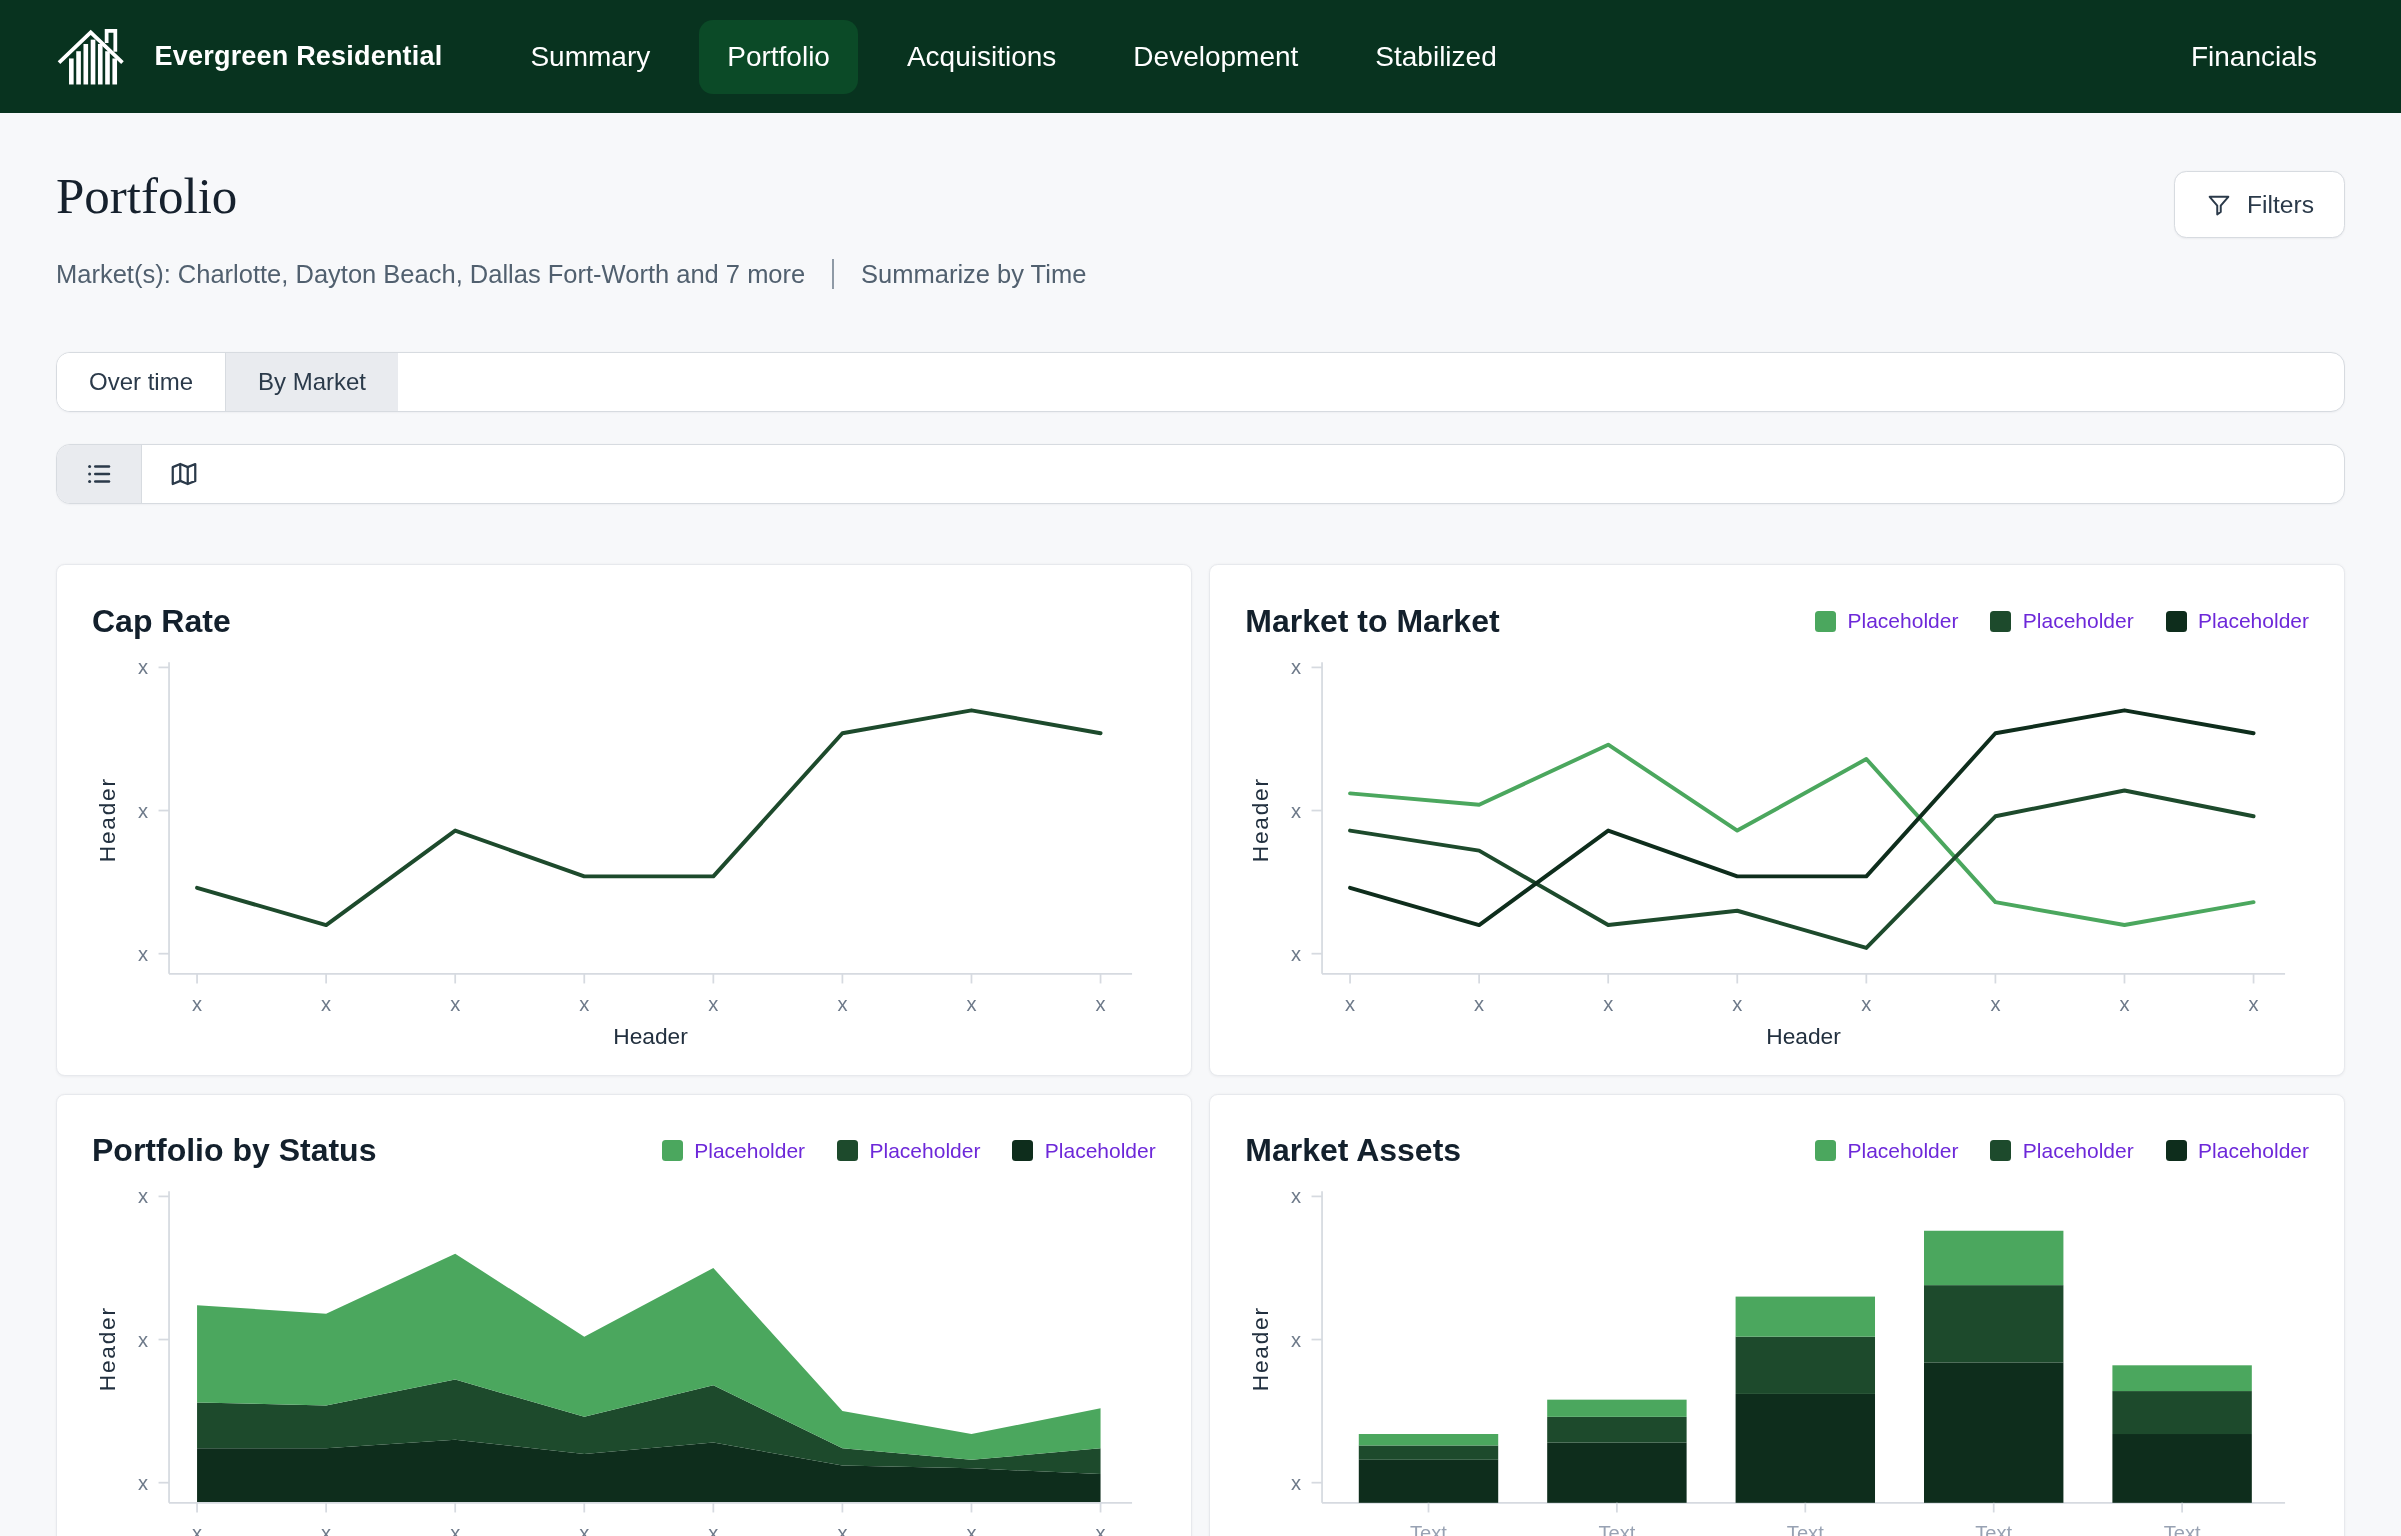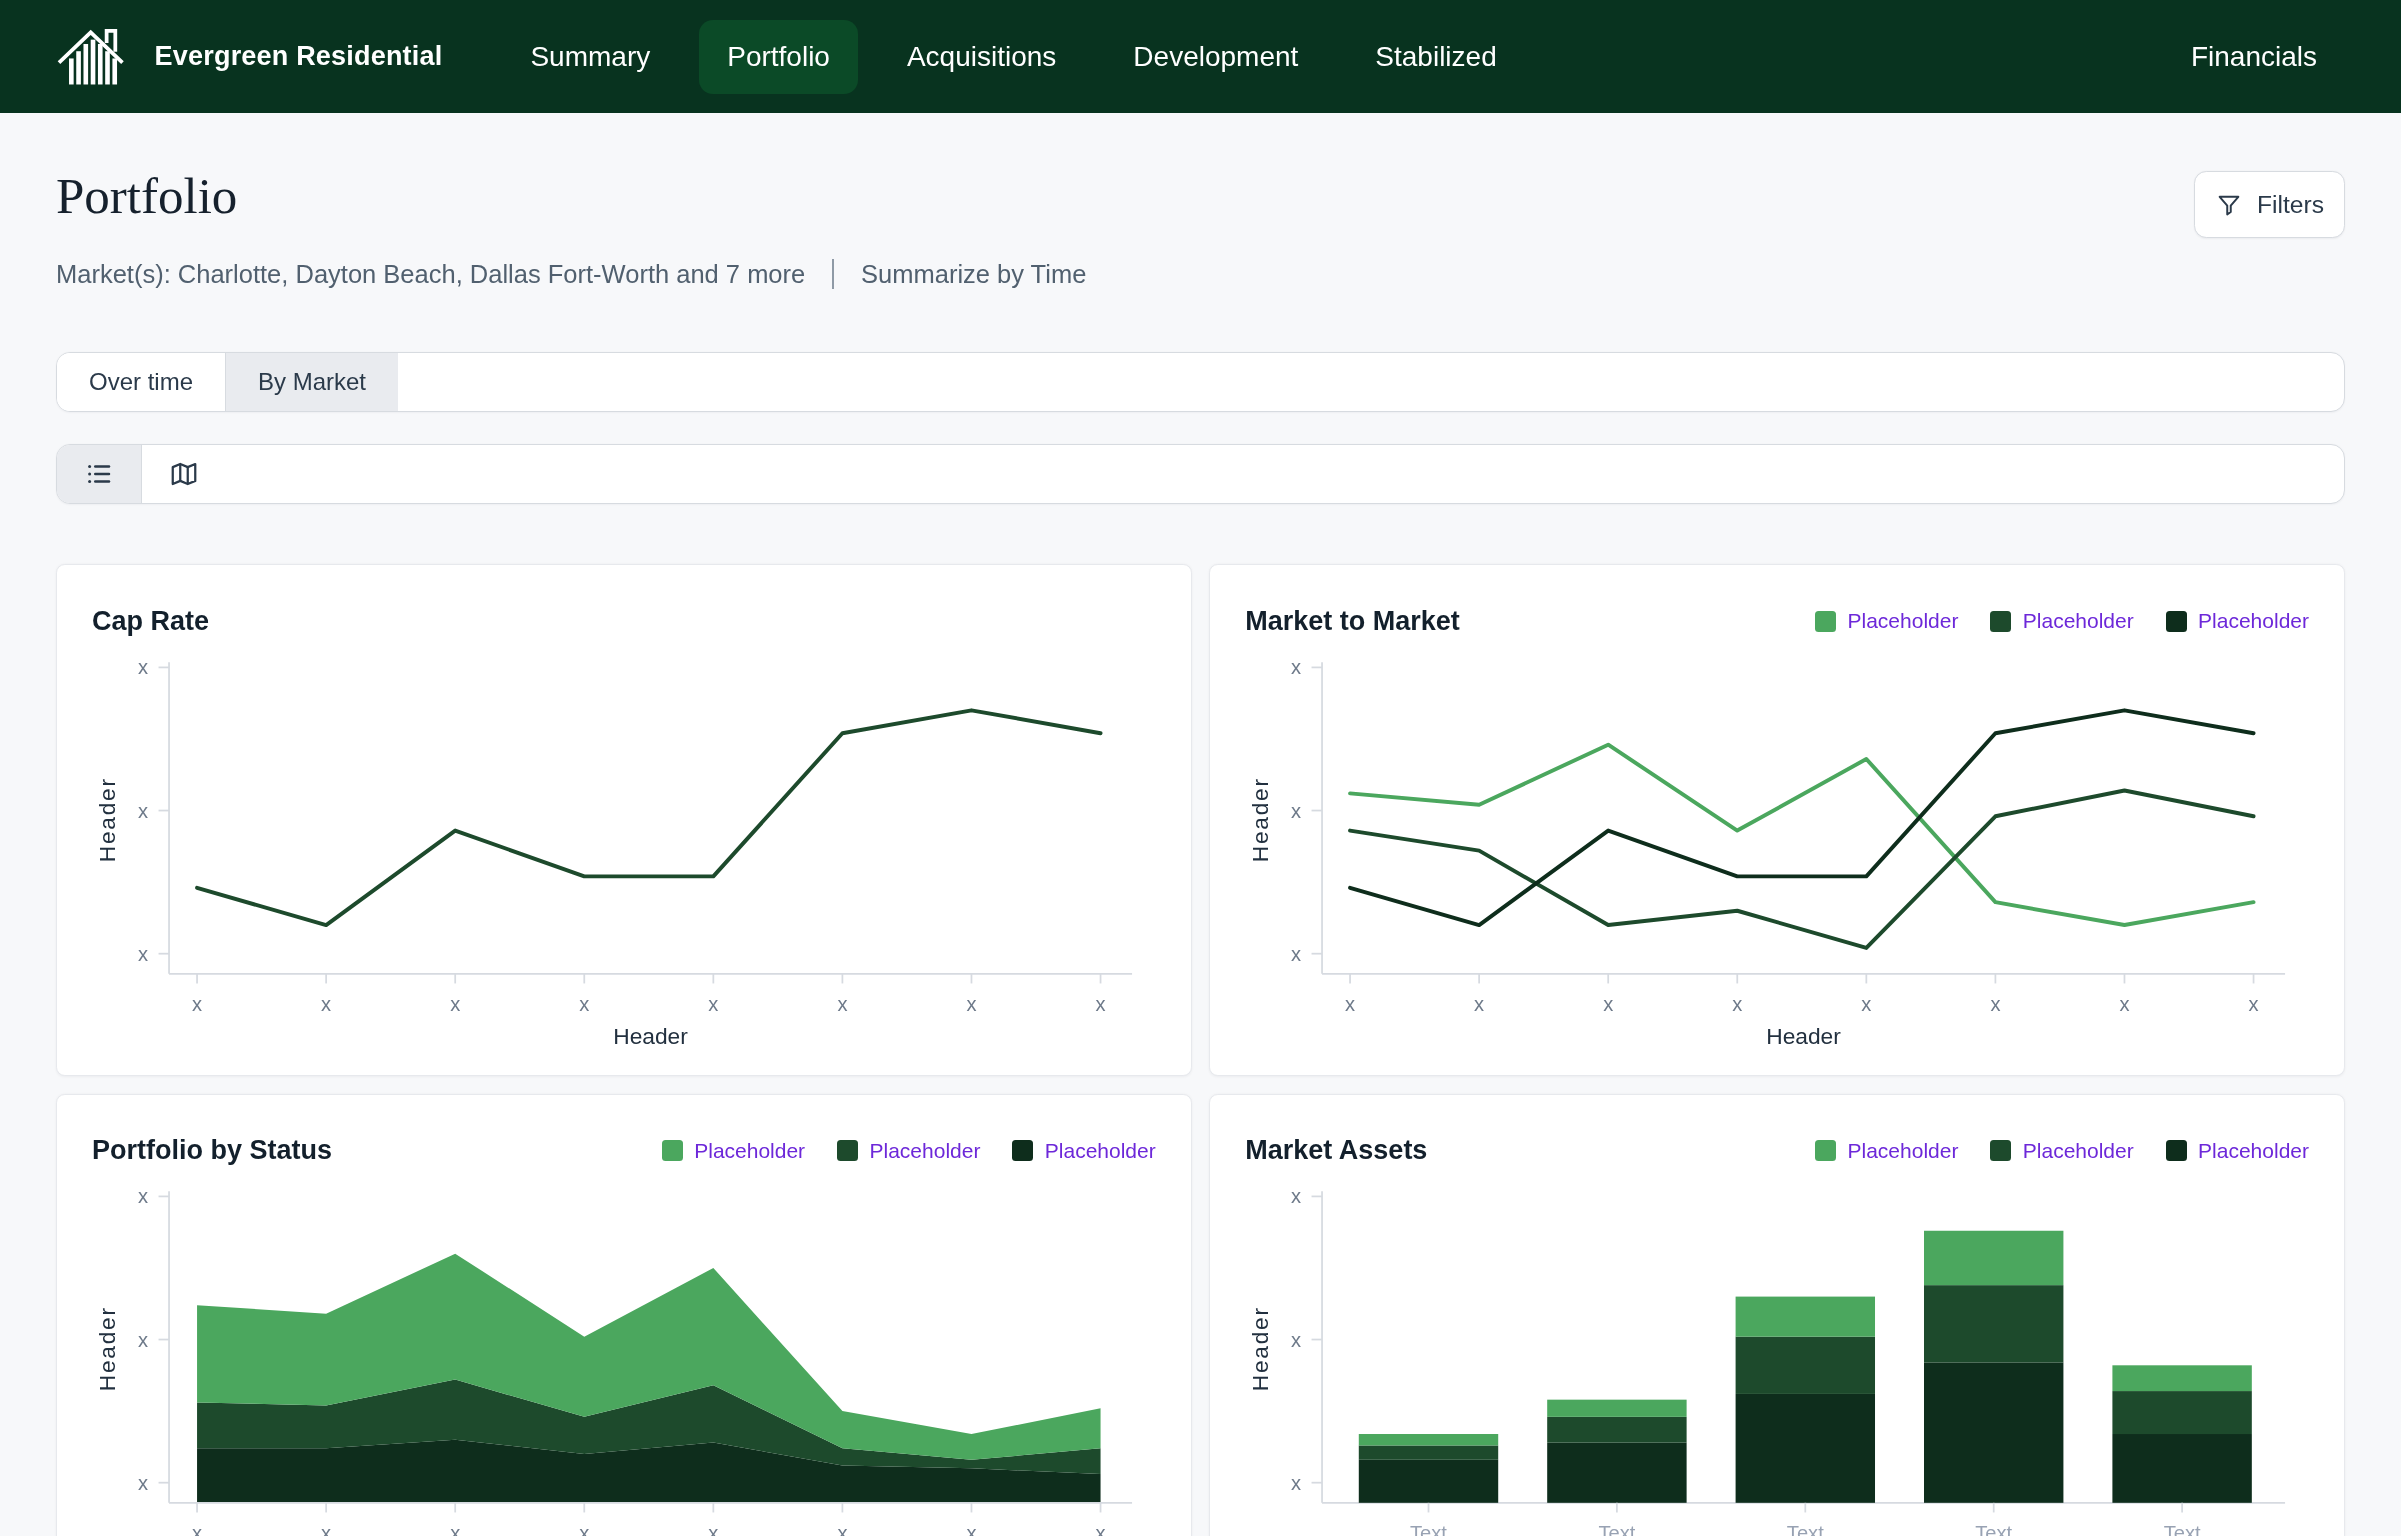--- a/index.html
+++ b/index.html
@@ -25,21 +25,21 @@
   }
   .nav-item.active { background:#0b4a27; }
   .nav-spacer { flex:1; }
   
   .page-head { padding:58px 56px 0; position:relative; }
   .title-row { display:flex; justify-content:space-between; align-items:flex-start; }
   .page-title { font-family:"Liberation Serif", serif; font-size:51px; font-weight:500; color:#16212d; line-height:1; }
   .filters-btn {
     display:flex; align-items:center; gap:14px;
     background:#fff; border:1.8px solid #d7dbe0; border-radius:12.3px;
-    height:67px; padding:0 20px; font-size:24.6px; color:#2b3a4a;
+    height:67px; padding:0 30px; font-size:24.6px; color:#2b3a4a;
     cursor:pointer; box-shadow:0 0.9px 1.8px rgba(16,24,40,.05);
     font-family:"Liberation Sans", sans-serif;
   }
   .subtitle { margin-top:21px; display:flex; align-items:center; gap:27px; font-size:25.5px; color:#51606f; }
   .subtitle-divider { width:1.8px; height:30px; background:#8f9aa6; }
   
   .controls-row {
     margin-top:63px; padding:0 56px;
     display:flex; justify-content:flex-end; gap:32px;flex-direction:column;
   }
@@ -60,21 +60,21 @@
   .cards {
     margin-top:60px; padding:0 56px 0;
     display:grid; grid-template-columns:1fr 1fr; gap:17.6px;
   }
   .card {
     background:#fff; border:0.9px solid #e7e9ed; border-radius:8.8px;
     height:512px; padding:35px 35px 24.6px;
     box-shadow:0 0.9px 2.6px rgba(16,24,40,.05);
   }
   .card-head { display:flex; justify-content:space-between; align-items:center; height:42px; }
-  .card-title { font-size:27px; font-weight:700; color:#13202c; }
+  .card-title { font-size:32px; font-weight:700; color:#13202c; }
   .legend { display:flex; align-items:center; gap:32px; }
   .legend-item { display:flex; align-items:center; gap:11.4px; }
   .legend-swatch { width:21px; height:21px; border-radius:3.5px; }
   .legend-label { font-size:21px; color:#6d28d9; }
   .chart-wrap { margin-top:8.8px; }
   .chart-svg { width:100%; height:397px; display:block; }
 </style>
 </head>
 <body>
 

